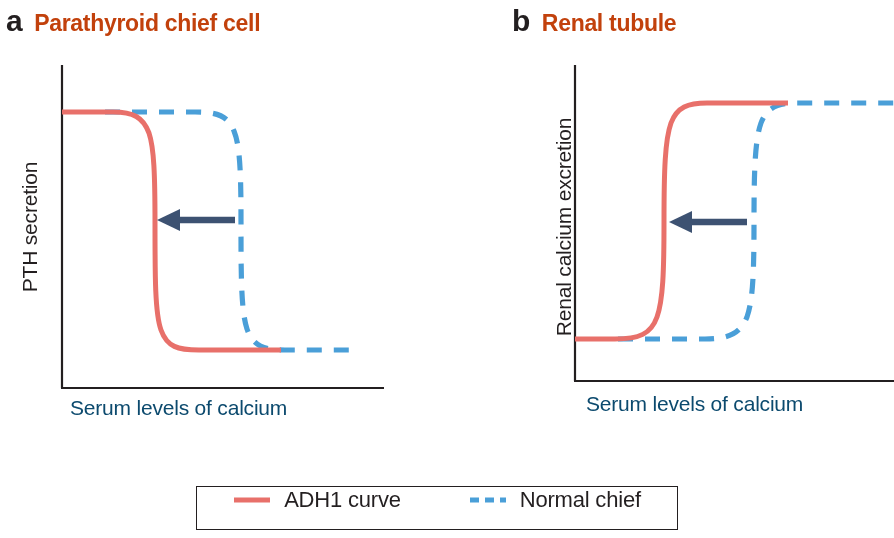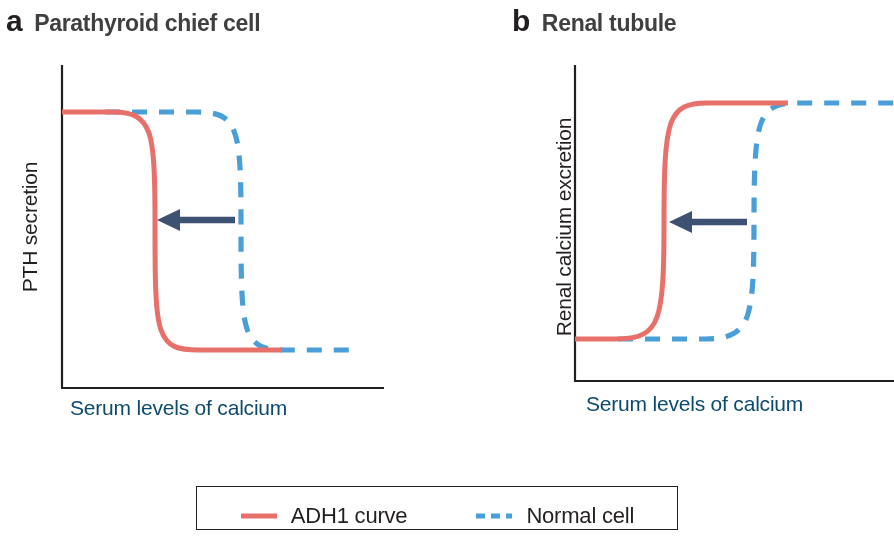--- a/index.html
+++ b/index.html
@@ -32,21 +32,21 @@
   .panel-letter {
     font-size: 30px;
     font-weight: bold;
     color: #231f20;
     letter-spacing: -0.5px;
     line-height: 1;
   }
   .panel-title {
     font-size: 23px;
     font-weight: bold;
-    color: #404040;
+    color: #c2410c;
     letter-spacing: -0.3px;
     line-height: 1;
   }
   #panel-a-header { left: 6px;   top: 6px; }
   #panel-b-header { left: 512px; top: 6px; }
 
   
   .panel { position: absolute; }
   #panel-a { left: 0;   top: 0; width: 450px; height: 470px; }
   #panel-b { left: 500px; top: 0; width: 394px; height: 470px; }
@@ -100,21 +100,21 @@
   
   #legend {
     position: absolute;
     left: 196px;
     top: 486px;
     width: 482px;
     height: 44px;
     border: 1.6px solid #231f20;
     background: #ffffff;
     display: flex;
-    align-items: flex-end;
+    align-items: flex-start;
     justify-content: center;
     gap: 68px;
     box-sizing: border-box;
   }
   .legend-item {
     display: flex;
     align-items: center;
     gap: 13px;
     white-space: nowrap;
   }
@@ -212,18 +212,18 @@
       <svg class="legend-swatch" width="38" height="10" viewBox="0 0 38 10">
         <line x1="1" y1="5" x2="37" y2="5" stroke="#e8706a" stroke-width="5" stroke-linecap="butt"></line>
       </svg>
       <span class="legend-label">ADH1 curve</span>
     </div>
 
     <div class="legend-item">
       <svg class="legend-swatch" width="38" height="10" viewBox="0 0 38 10">
         <line x1="1" y1="5" x2="37" y2="5" stroke="#4a9fd8" stroke-width="5" stroke-linecap="butt" stroke-dasharray="9 6"></line>
       </svg>
-      <span class="legend-label">Normal cell</span>
+      <span class="legend-label">Normal chief</span>
     </div>
 
   </div>
 
 </div>
 
 </body></html>

